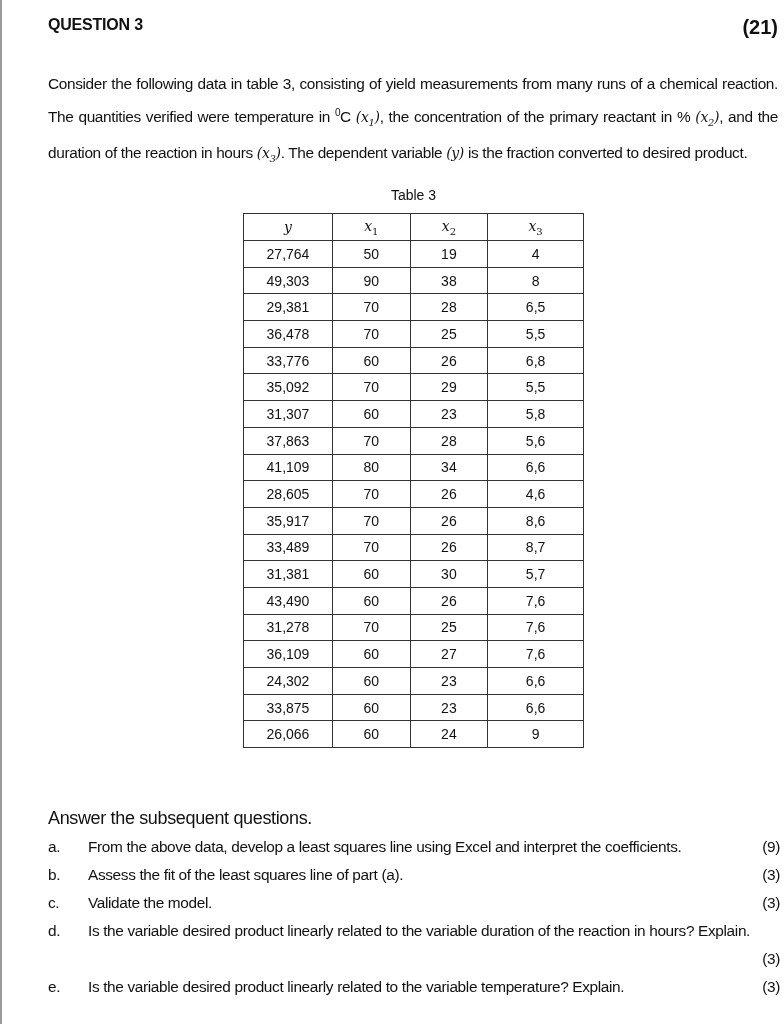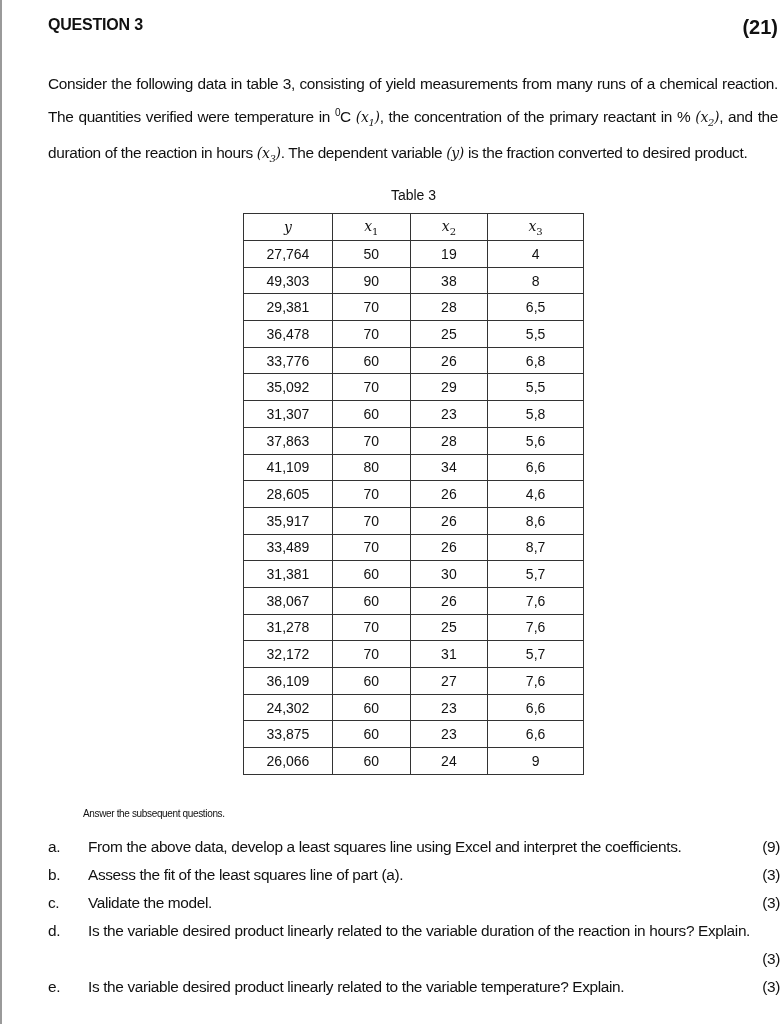--- a/index.html
+++ b/index.html
@@ -20,21 +20,21 @@
     position: absolute; left: 243px; top: 213px; border-collapse: collapse; width: 341px;
     font-size: 14px;
   }
   table.data th, table.data td {
     border: 1px solid #333; text-align: center; height: 25.7px; padding: 0; vertical-align: middle;
   }
   table.data th { font-family: "DejaVu Serif", serif; font-style: italic; font-weight: normal; font-size: 14px; height: 26px; }
   table.data th sub { font-size: 10px; font-style: normal; }
   table.data td:first-child { width: 88px; }
   table.data td { color: #111; }
-  .answer-lead { position: absolute; left: 48px; top: 808px; font-size: 10px; letter-spacing: -0.35px; margin-left: 35px; }
+  .answer-lead { position: absolute; left: 48px; top: 808px; font-size: 18px; letter-spacing: -0.35px; }
   .qlist { position: absolute; left: 48px; top: 833px; width: 732px; font-size: 15.4px; letter-spacing: -0.35px; }
   .qitem { position: relative; height: 28px; line-height: 28px; }
   .qitem .letter { position: absolute; left: 0; top: 0; }
   .qitem .text { position: absolute; left: 40px; top: 0; right: 0; }
   .qitem .mark { position: absolute; right: 0; top: 0; }
   .qitem.two-line { height: 56px; }
   .qitem.two-line .text { text-align: justify; text-align-last: left; right: 0; line-height: 28px; }
 </style>
 </head>
 <body>
@@ -130,36 +130,30 @@
         <td>26</td>
         <td>8,7</td>
       </tr>
       <tr>
         <td>31,381</td>
         <td>60</td>
         <td>30</td>
         <td>5,7</td>
       </tr>
       <tr>
-        <td>38,067</td>
+        <td>43,490</td>
         <td>60</td>
         <td>26</td>
         <td>7,6</td>
       </tr>
       <tr>
         <td>31,278</td>
         <td>70</td>
         <td>25</td>
         <td>7,6</td>
-      </tr>
-      <tr>
-        <td>32,172</td>
-        <td>70</td>
-        <td>31</td>
-        <td>5,7</td>
       </tr>
       <tr>
         <td>36,109</td>
         <td>60</td>
         <td>27</td>
         <td>7,6</td>
       </tr>
       <tr>
         <td>24,302</td>
         <td>60</td>

